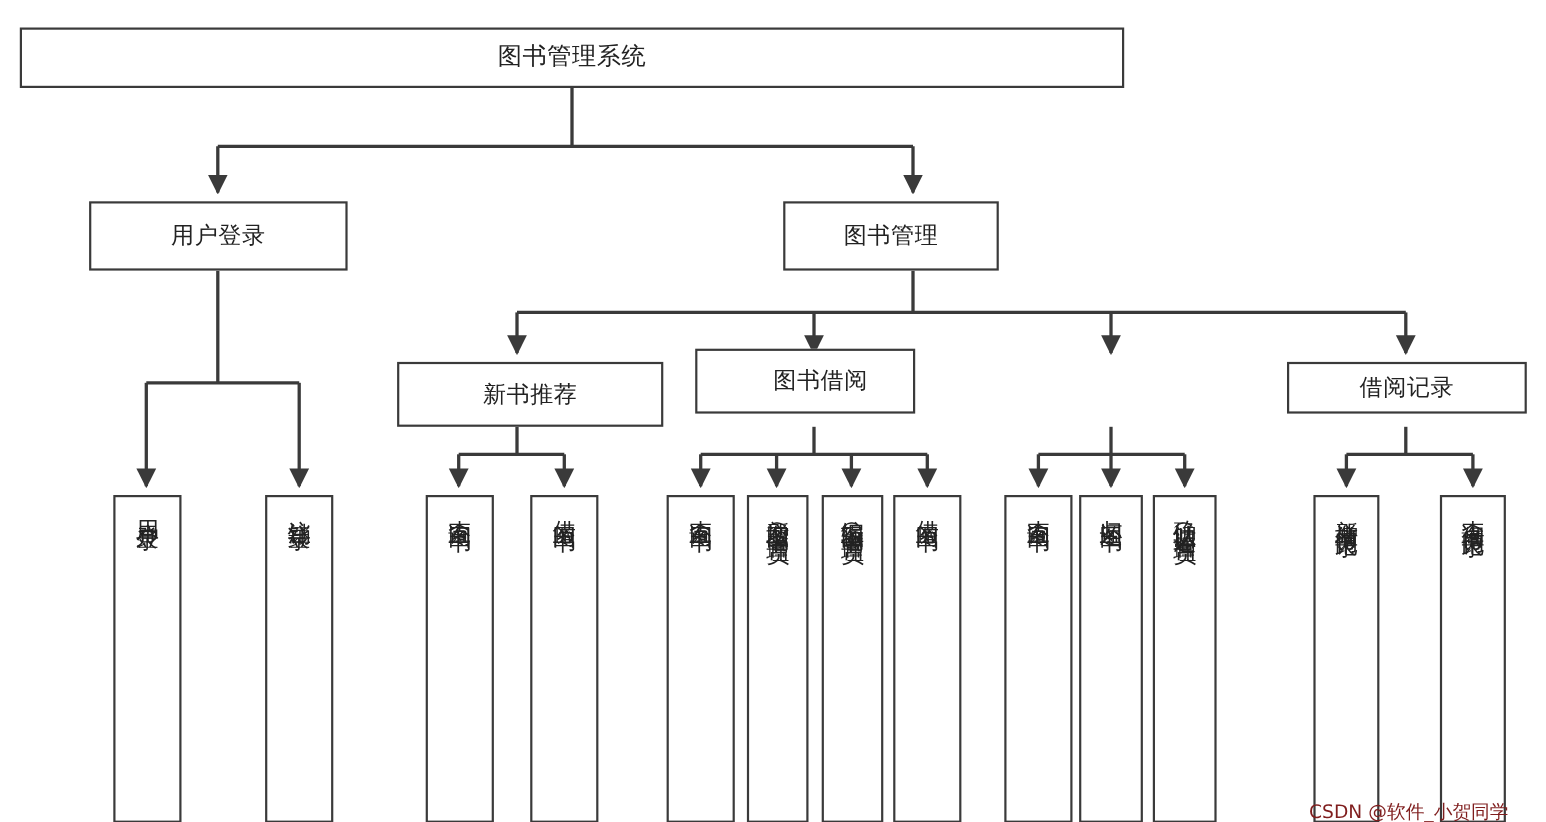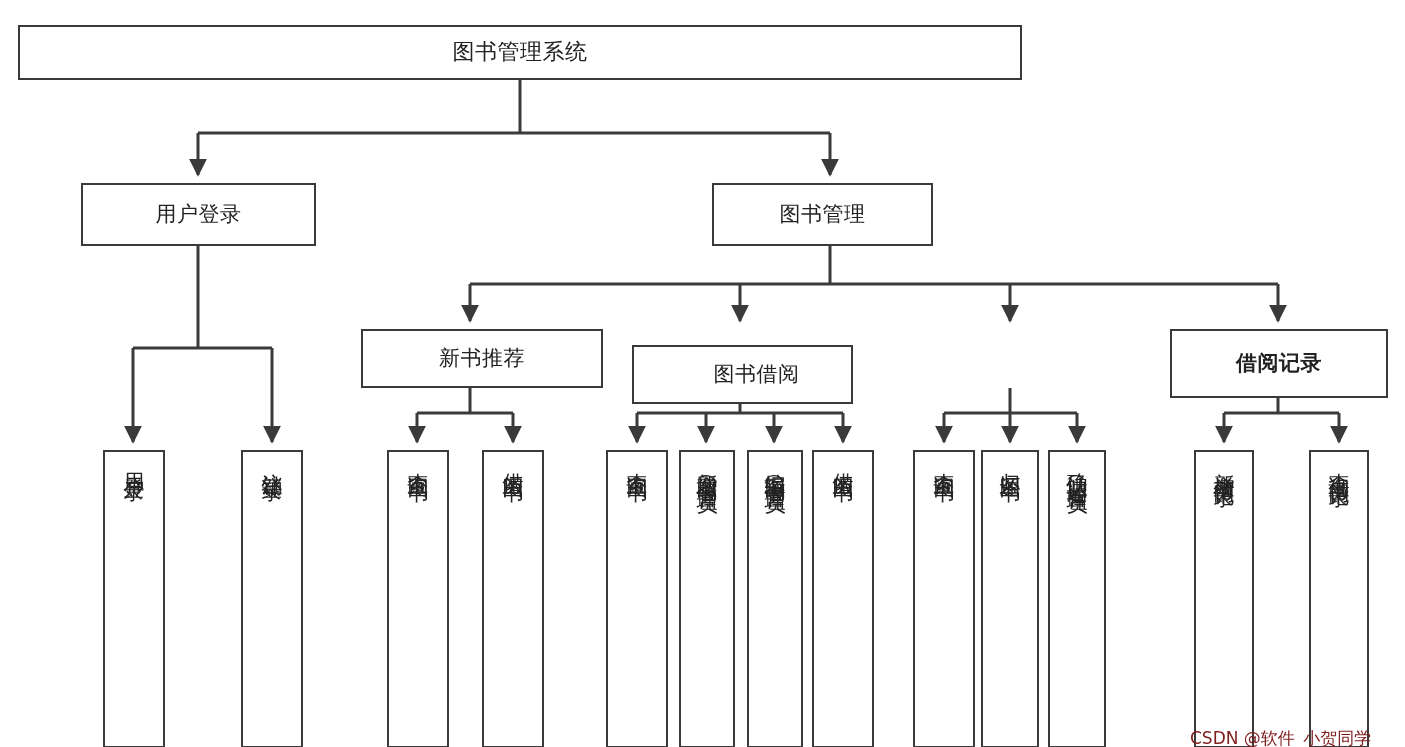--- a/index.html
+++ b/index.html
@@ -131,31 +131,31 @@
     </g>
   </svg>
 
   <div class="node horiz root" style="left:18px; top:12px; width:1004px; height:55px;">
     <span class="label">图书管理系统</span>
   </div>
 
   <div class="node horiz" style="left:81px; top:170px; width:235px; height:63px;">
     <span class="label">用户登录</span>
   </div>
-  <div class="node horiz" style="left:712px; top:170px; width:221px; height:63px;">
+  <div class="node horiz" style="left:712px; top:170px; width:196px; height:63px;">
     <span class="label">图书管理</span>
   </div>
 
   <div class="node horiz" style="left:361px; top:316px; width:242px; height:59px;">
     <span class="label">新书推荐</span>
   </div>
-  <div class="node horiz" style="left:632px; top:332px; width:221px; height:59px;padding-left:28px;">
+  <div class="node horiz" style="left:632px; top:304px; width:200px; height:59px;padding-left:28px;">
     <span class="label">图书借阅</span>
   </div>
-  <div class="node horiz" style="left:1170px; top:316px; width:218px; height:69px;font-weight:bold;">
+  <div class="node horiz" style="left:1170px; top:316px; width:218px; height:47px;">
     <span class="label">借阅记录</span>
   </div>
 
   <div class="node vert" style="left:103px; top:437px; width:62px; height:298px;">
     <span class="label">用户登录</span>
   </div>
   <div class="node vert" style="left:241px; top:437px; width:62px; height:298px;">
     <span class="label">注销登录</span>
   </div>
 

